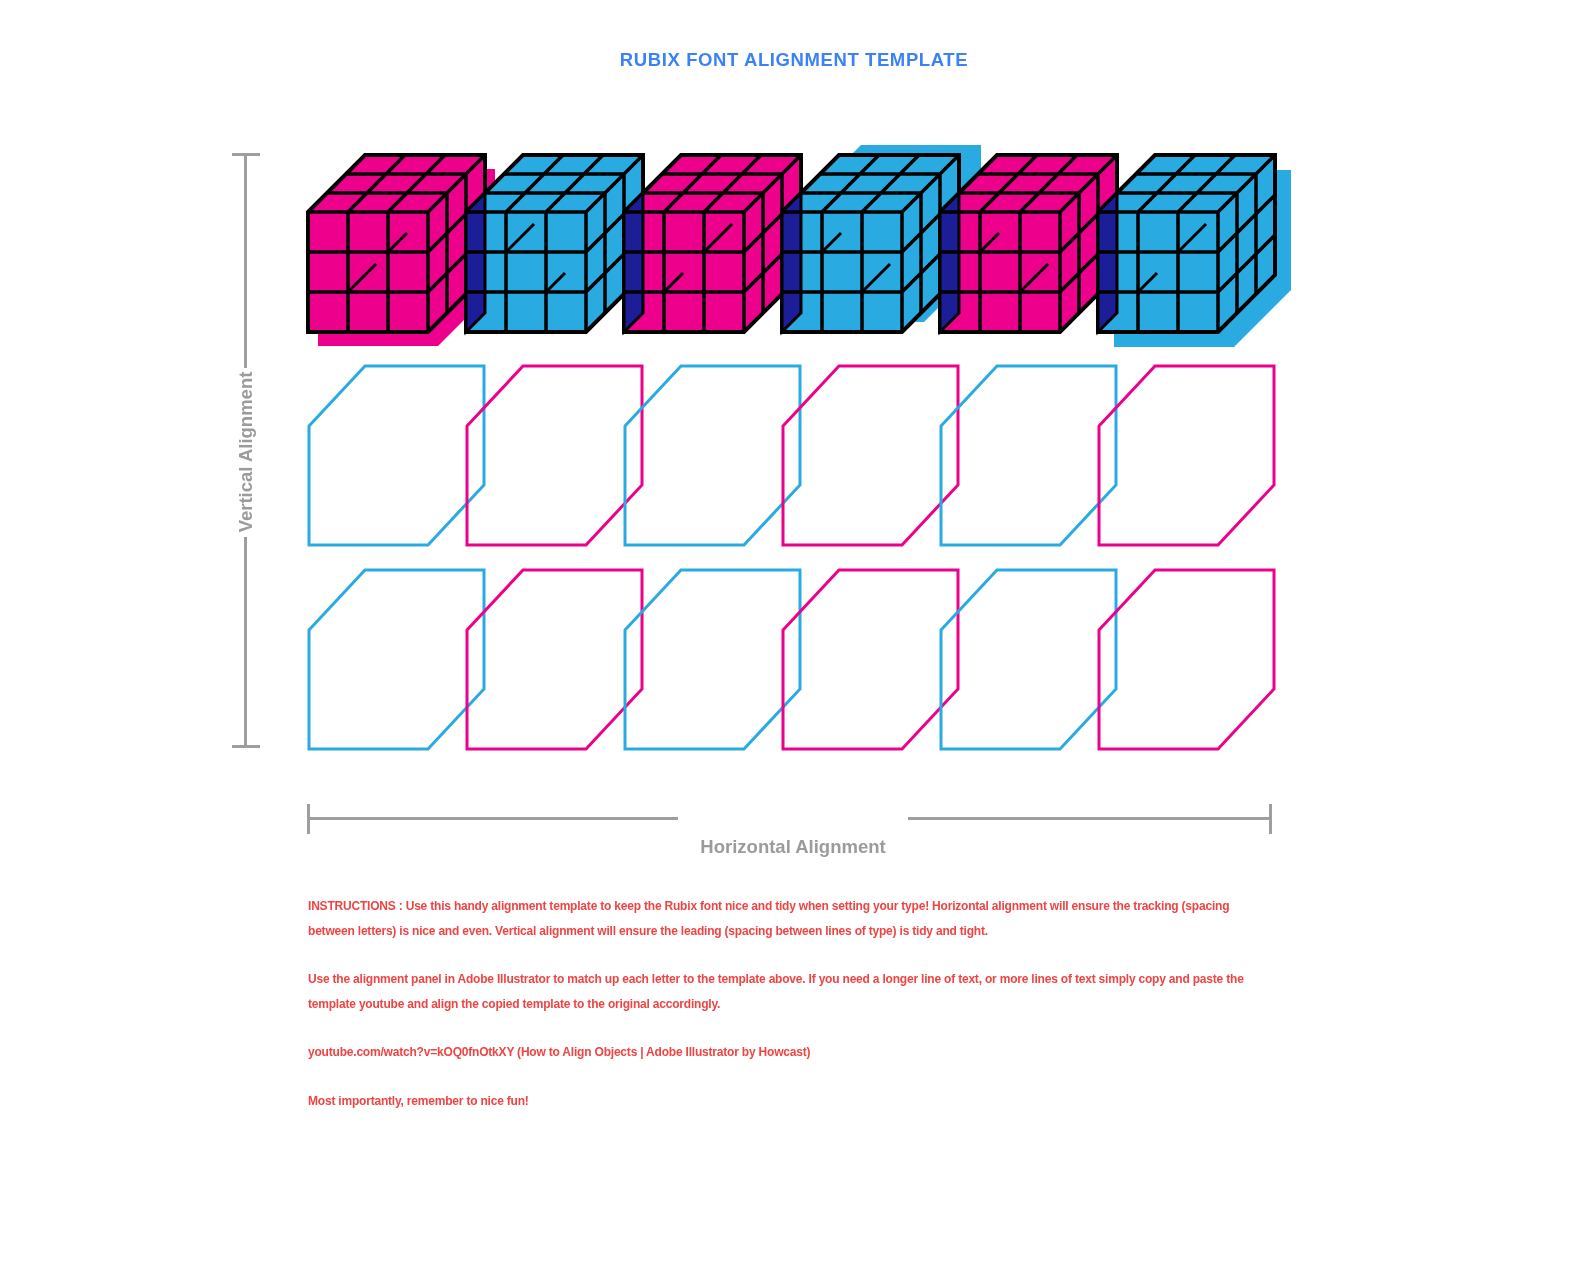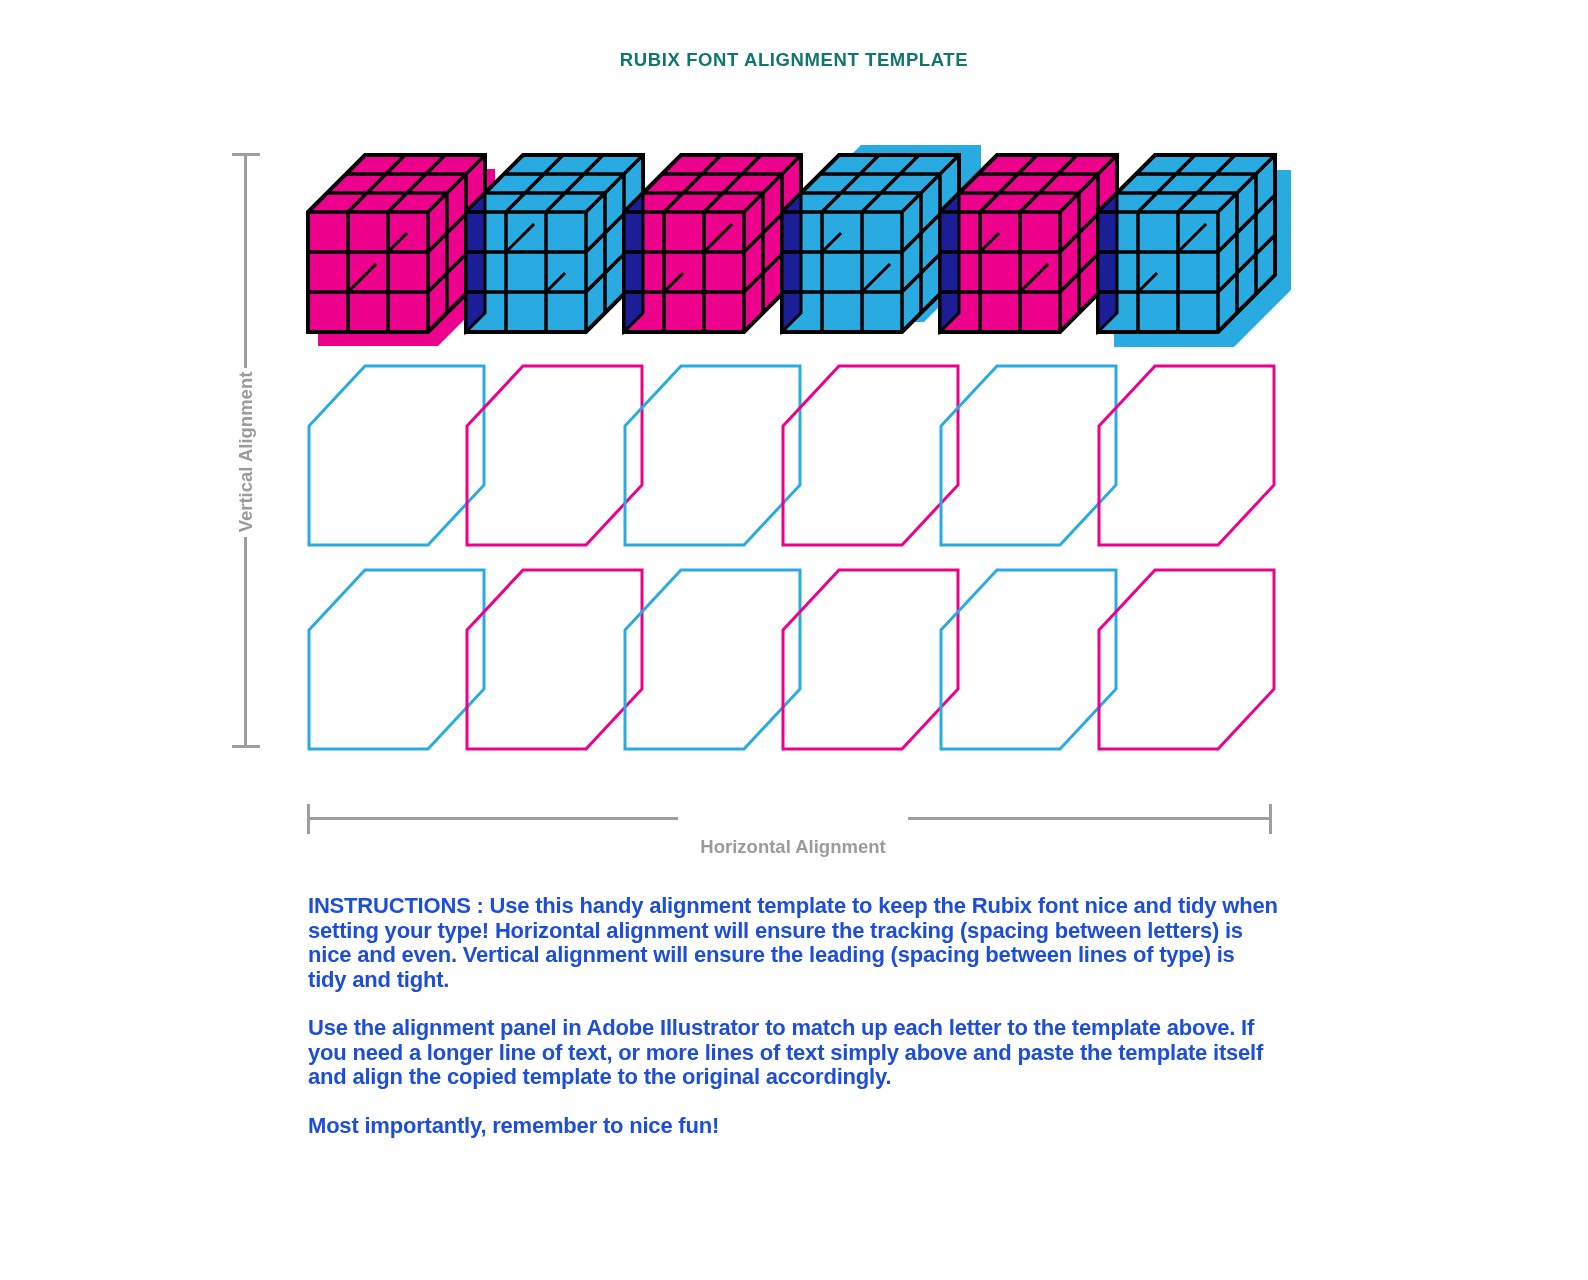--- a/index.html
+++ b/index.html
@@ -1,39 +1,39 @@
 <!DOCTYPE html>
 <html><head>
 <meta charset="utf-8">
 <style>
   html,body{margin:0;padding:0;background:#ffffff;}
   body{width:1588px;height:1280px;position:relative;font-family:"Liberation Sans",sans-serif;}
   .canvas{position:absolute;left:0;top:0;width:1588px;height:1280px;background:#fff;overflow:hidden;}
 
   .title{
     position:absolute;top:49px;left:0;width:100%;text-align:center;
-    font-size:18.5px;font-weight:bold;letter-spacing:.6px;color:#0f766e;
+    font-size:18.5px;font-weight:bold;letter-spacing:.6px;color:#3b82f6;
   }
 
   #art{position:absolute;left:0;top:0;}
 
   
   .rule{position:absolute;background:#9e9e9e;}
 
   .bracket-label{
     position:absolute;color:#9b9b9b;font-weight:bold;font-size:18.5px;
     text-align:center;white-space:nowrap;
   }
   .v-label{width:250px;height:22px;left:121px;top:441px;transform:rotate(-90deg);}
   .h-label{width:230px;left:678px;top:836px;}
 
   .instructions{position:absolute;left:308px;top:894px;width:970px;}
   .instructions p{
-    margin:0 0 24px 0;font-size:22px;line-height:24.5px;font-weight:bold;
-    color:#1d4ed8;letter-spacing:-0.2px;
+    margin:0 0 24px 0;font-size:12px;line-height:24.5px;font-weight:bold;
+    color:#ef4444;letter-spacing:-0.2px;
   }
 </style>
 </head>
 <body>
 
 <div class="canvas">
 
   <div class="title">RUBIX FONT ALIGNMENT TEMPLATE</div>
 
   <svg id="art" width="1588" height="800" viewBox="0 0 1588 800">
@@ -102,17 +102,18 @@
   <div class="rule" style="left:232px;top:745px;width:28px;height:3px;"></div>
 
   <div class="rule" style="left:307px;top:804px;width:3px;height:30px;"></div>
   <div class="rule" style="left:307px;top:817px;width:371px;height:3px;"></div>
   <div class="bracket-label h-label">Horizontal Alignment</div>
   <div class="rule" style="left:908px;top:817px;width:364px;height:3px;"></div>
   <div class="rule" style="left:1269px;top:804px;width:3px;height:30px;"></div>
 
   <div class="instructions">
     <p>INSTRUCTIONS : Use this handy alignment template to keep the Rubix font nice and tidy when setting your type! Horizontal alignment will ensure the tracking (spacing between letters) is nice and even. Vertical alignment will ensure the leading (spacing between lines of type) is tidy and tight.</p>
-    <p>Use the alignment panel in Adobe Illustrator to match up each letter to the template above. If you need a longer line of text, or more lines of text simply above and paste the template itself and align the copied template to the original accordingly.</p>
+    <p>Use the alignment panel in Adobe Illustrator to match up each letter to the template above. If you need a longer line of text, or more lines of text simply copy and paste the template youtube and align the copied template to the original accordingly.</p>
+    <p>youtube.com/watch?v=kOQ0fnOtkXY (How to Align Objects | Adobe Illustrator by Howcast)</p>
     <p>Most importantly, remember to nice fun!</p>
   </div>
 
 </div>
 
 </body></html>

